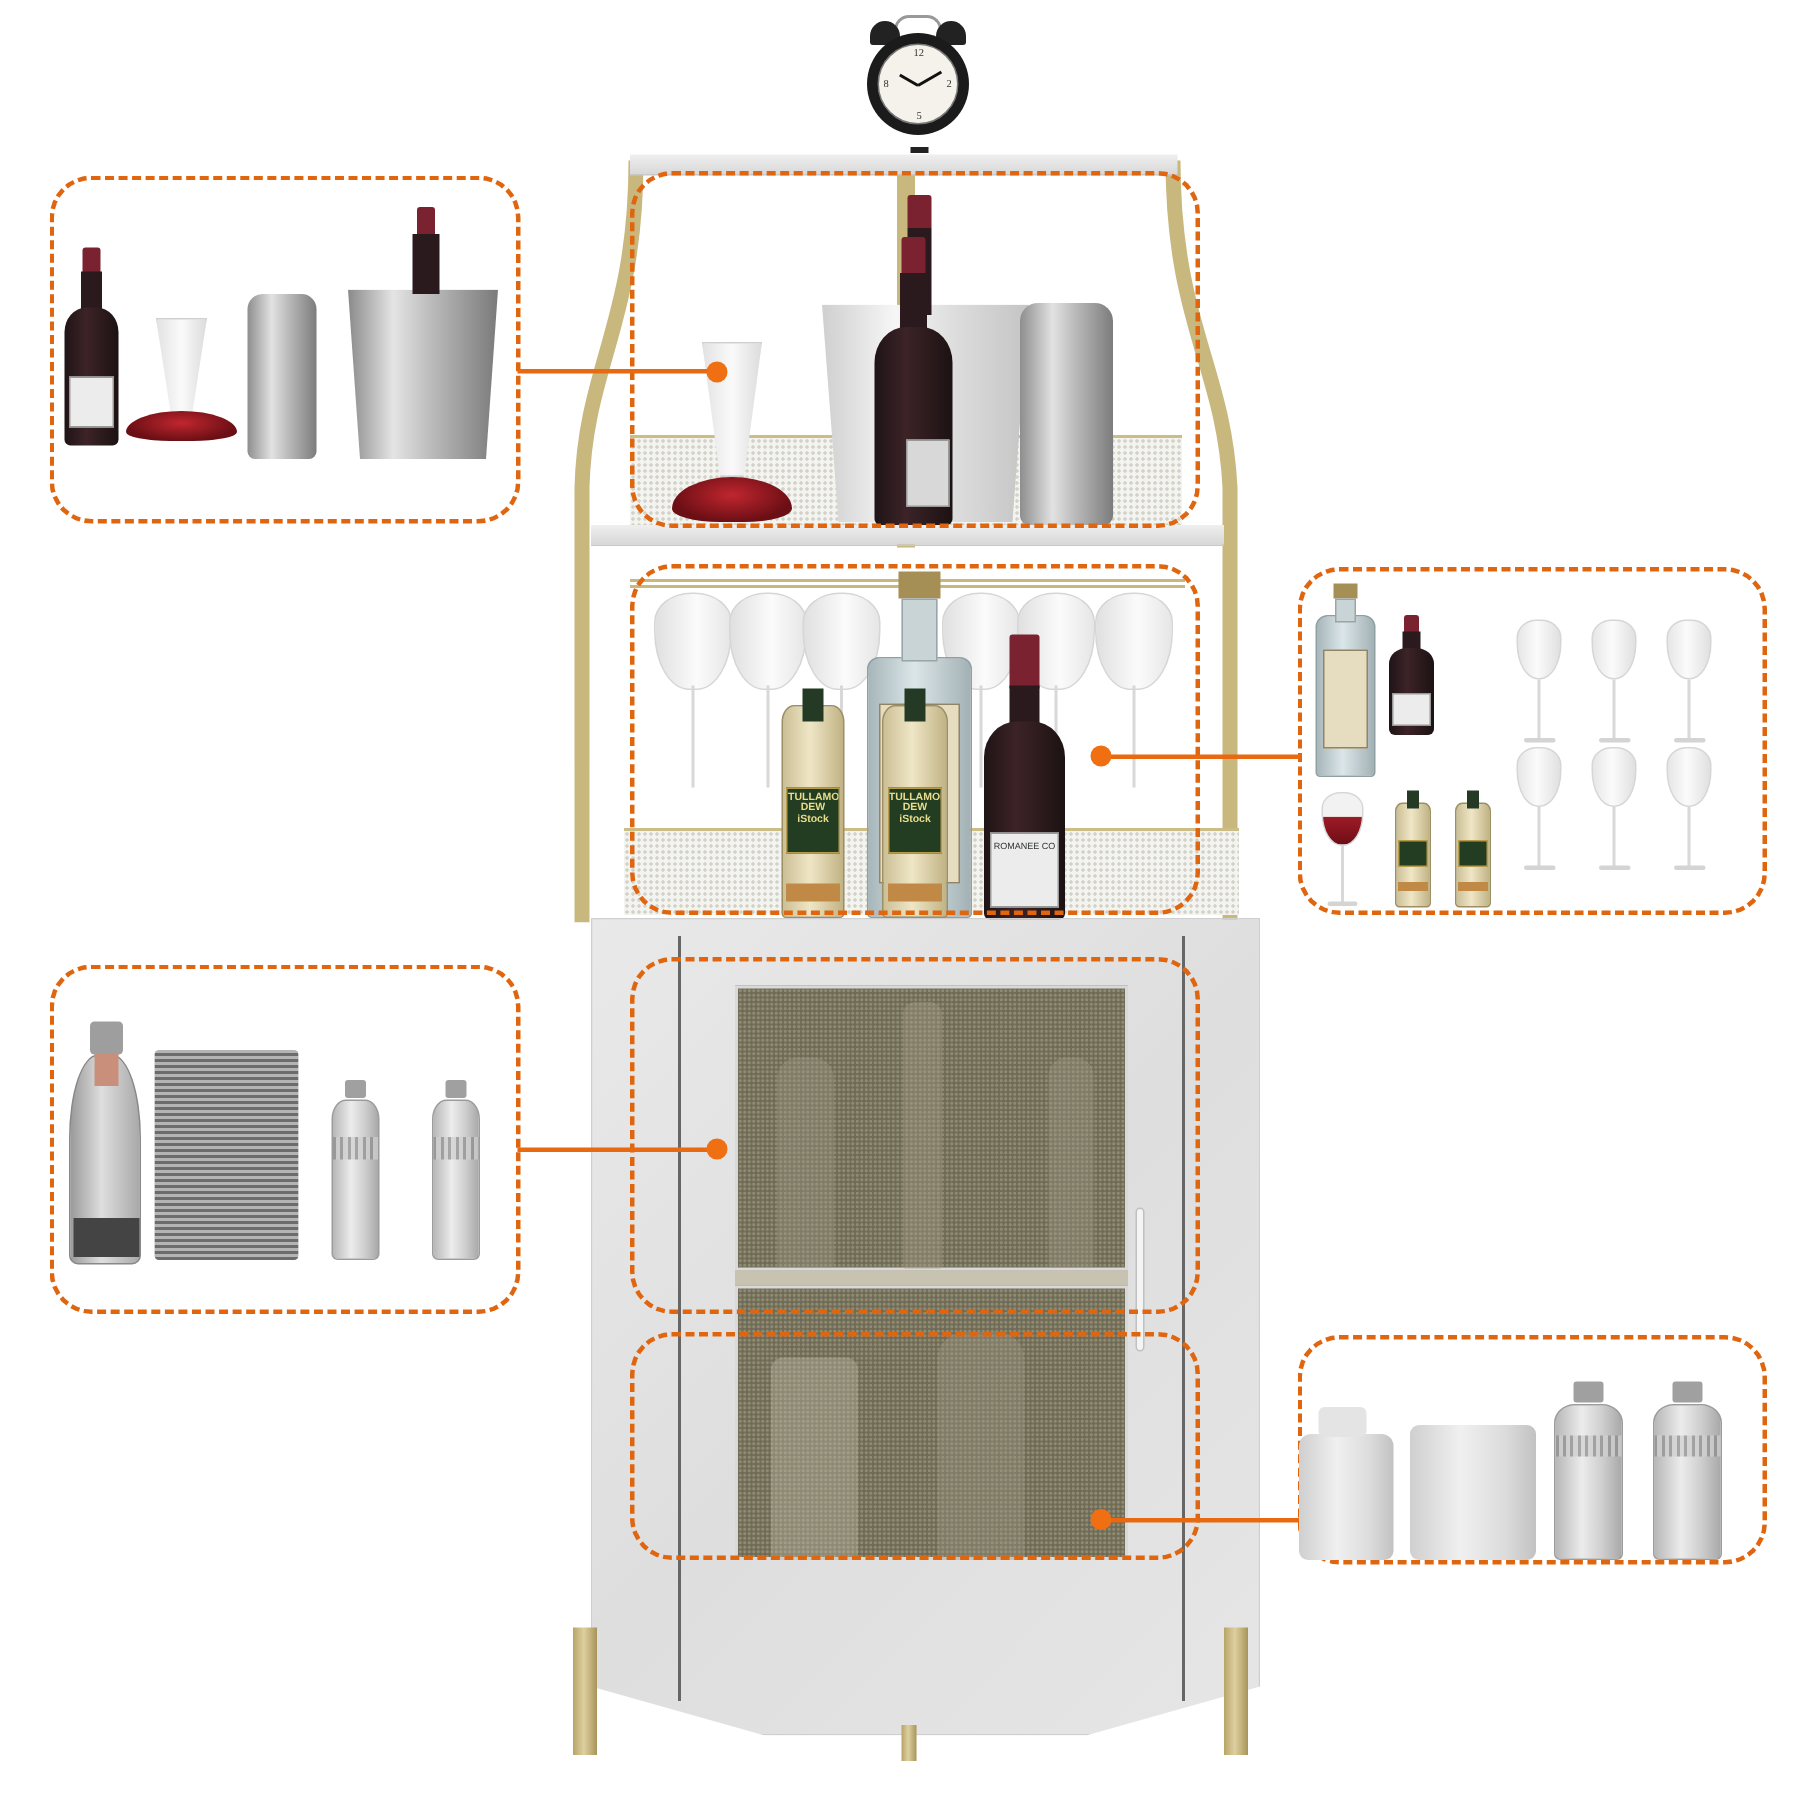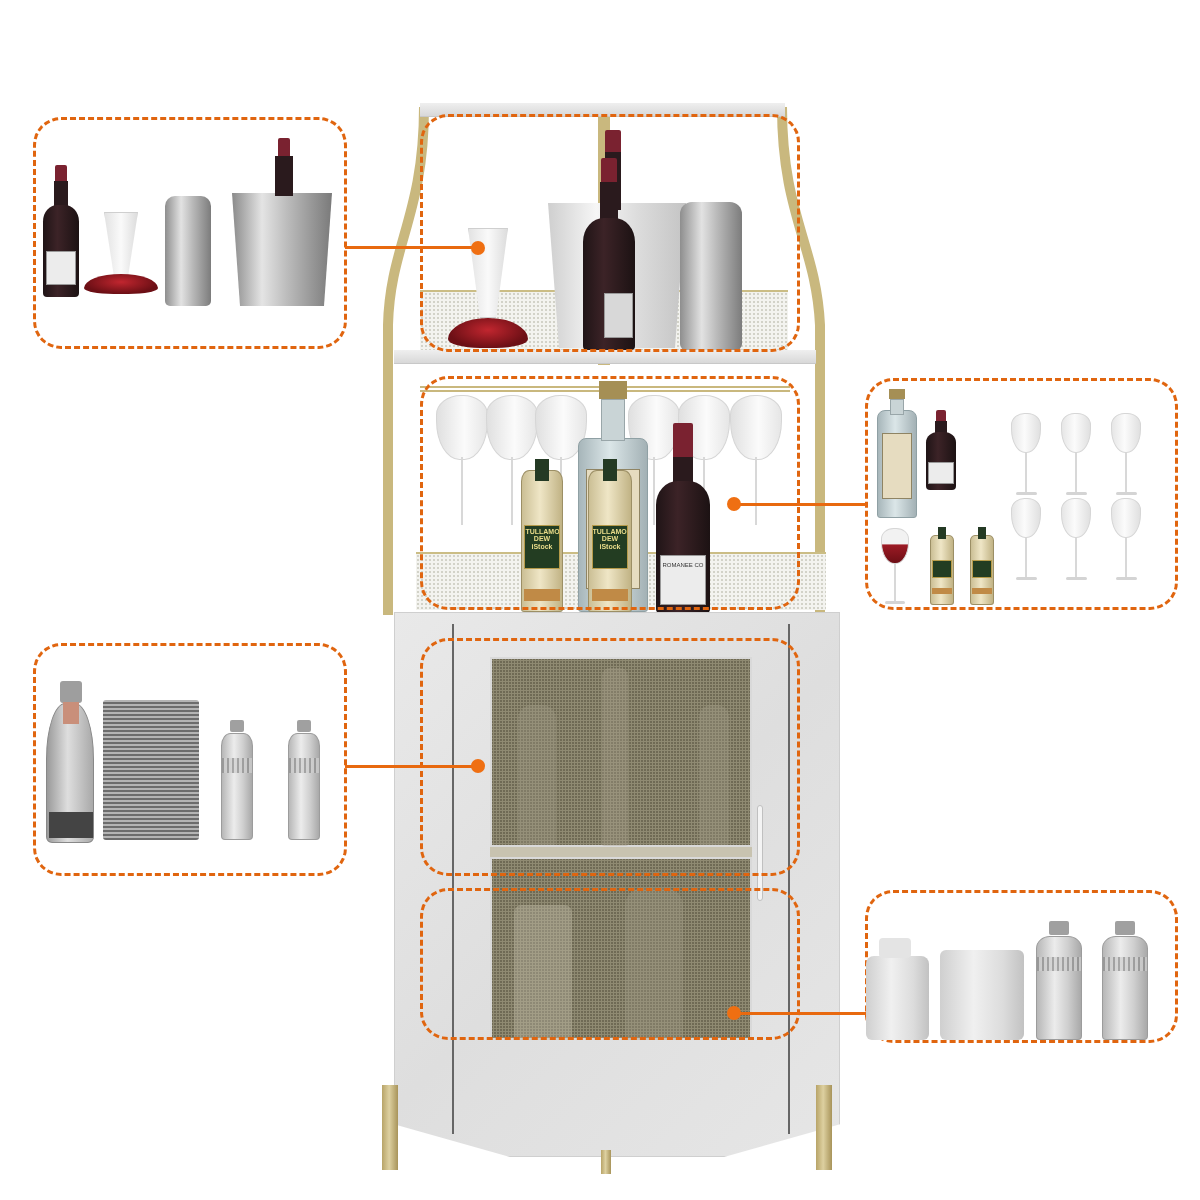--- a/index.html
+++ b/index.html
@@ -71,20 +71,34 @@
   <div class="abs" style="left:380px;top:0;width:450px;height:1200px;">
 
     <svg class="abs" style="left:0;top:95px;" width="450" height="520">
       <path d="M44 12 C44 120 10 150 8 230 L8 520" stroke="#c9b87e" stroke-width="10" fill="none"></path>
       <path d="M402 12 C402 120 436 150 440 230 L440 520" stroke="#c9b87e" stroke-width="10" fill="none"></path>
       <line x1="224" y1="20" x2="224" y2="270" stroke="#c9b87e" stroke-width="12"></line>
     </svg>
 
     <div class="shelf" style="left:40px;top:103px;width:365px;"></div>
 
+    <div class="clock" style="left:198px;top:10px;width:70px;height:92px;">
+      <div class="handle-top"></div>
+      <div class="bell" style="left:2px;"></div>
+      <div class="bell" style="left:46px;"></div>
+      <div class="ring"></div>
+      <div class="face"></div>
+      <span class="num" style="left:31px;top:21px;">12</span>
+      <span class="num" style="left:53px;top:42px;">2</span>
+      <span class="num" style="left:33px;top:63px;">5</span>
+      <span class="num" style="left:11px;top:42px;">8</span>
+      <div class="hand" style="width:14px;transform:rotate(-150deg);"></div>
+      <div class="hand" style="width:18px;transform:rotate(-30deg);"></div>
+      <div class="abs" style="left:29px;top:88px;width:12px;height:4px;background:#222;"></div>
+    </div>
 
     <div class="mesh" style="left:40px;top:290px;width:368px;height:60px;"></div>
 
     <div class="decanter" style="left:68px;top:228px;width:80px;height:120px;">
       <div class="top" style="width:40px;height:90px;"></div>
       <div class="base" style="height:30px;"></div>
     </div>
     <div class="bucket" style="left:168px;top:203px;width:138px;height:145px;background:linear-gradient(90deg,#cfcfcf,#f6f6f6 35%,#dcdcdc 65%,#c4c4c4);"></div>
     <div class="wine" style="left:216px;top:130px;width:34px;height:80px;">
       <div class="cap" style="top:0;width:16px;height:22px;"></div>

